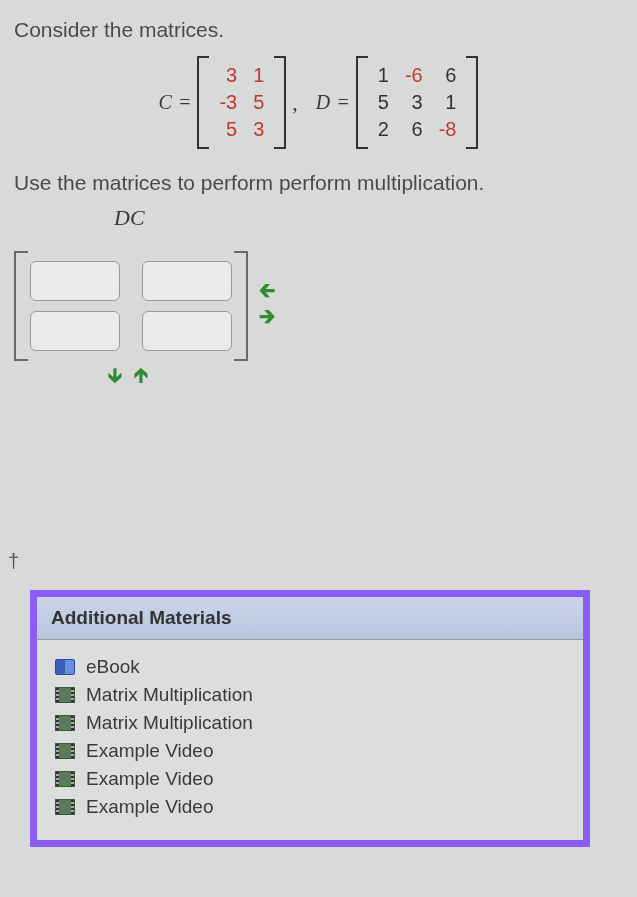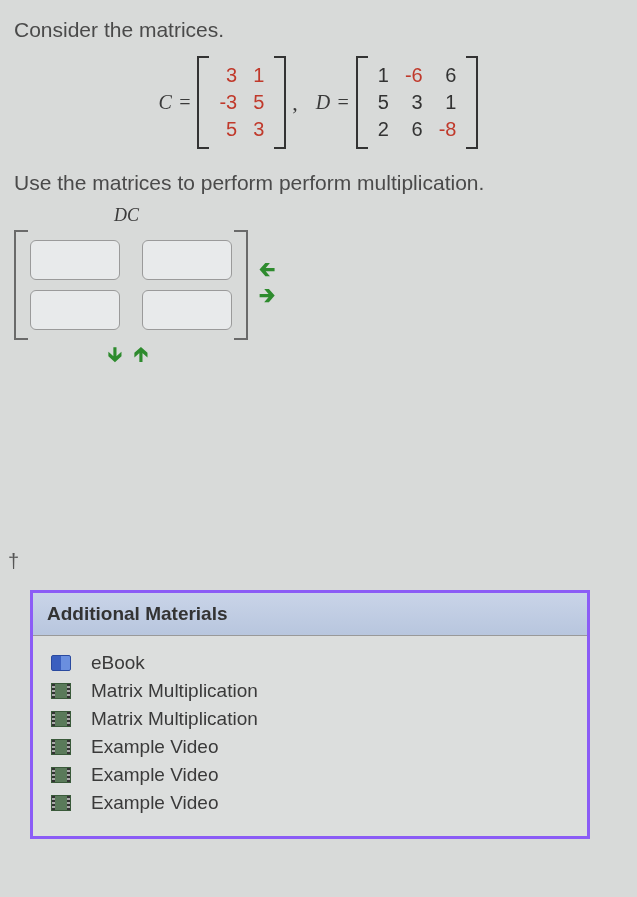--- a/index.html
+++ b/index.html
@@ -57,23 +57,23 @@
   }
   .matrix td.black { color: #333; }
   .instruction {
     font-size: 21px;
     color: #4a4a4a;
     margin-bottom: 10px;
   }
   .dc-label {
     font-style: italic;
     font-family: Georgia, 'Times New Roman', serif;
-    font-size: 18px;
+    font-size: 22px;
     margin-left: 100px;
-    margin-bottom: 4px;
+    margin-bottom: 20px;
     color: #3a3a3a;
   }
   .answer-area {
     display: flex;
     align-items: center;
     gap: 8px;
   }
   .answer-matrix {
     position: relative;
     padding: 10px 16px;
@@ -127,38 +127,38 @@
     left: 8px;
     top: 550px;
     font-size: 20px;
     color: #555;
   }
   .materials-box {
     position: absolute;
     left: 30px;
     top: 590px;
     width: 560px;
-    border: 3px solid #8b5cf6;
+    border: 7px solid #8b5cf6;
     background: #dcdedd;
   }
   .materials-header {
     background: linear-gradient(#c9d4e8, #b8c6de);
     padding: 10px 14px;
     font-weight: bold;
     font-size: 19px;
     color: #333;
     border-bottom: 1px solid #999;
   }
   .materials-list {
     padding: 16px 18px;
   }
   .material-item {
     display: flex;
     align-items: center;
-    gap: 20px;
+    gap: 11px;
     font-size: 19px;
     color: #3a3a3a;
     margin-bottom: 6px;
     cursor: pointer;
   }
   .icon-book, .icon-video {
     width: 20px;
     height: 16px;
     display: inline-block;
   }

